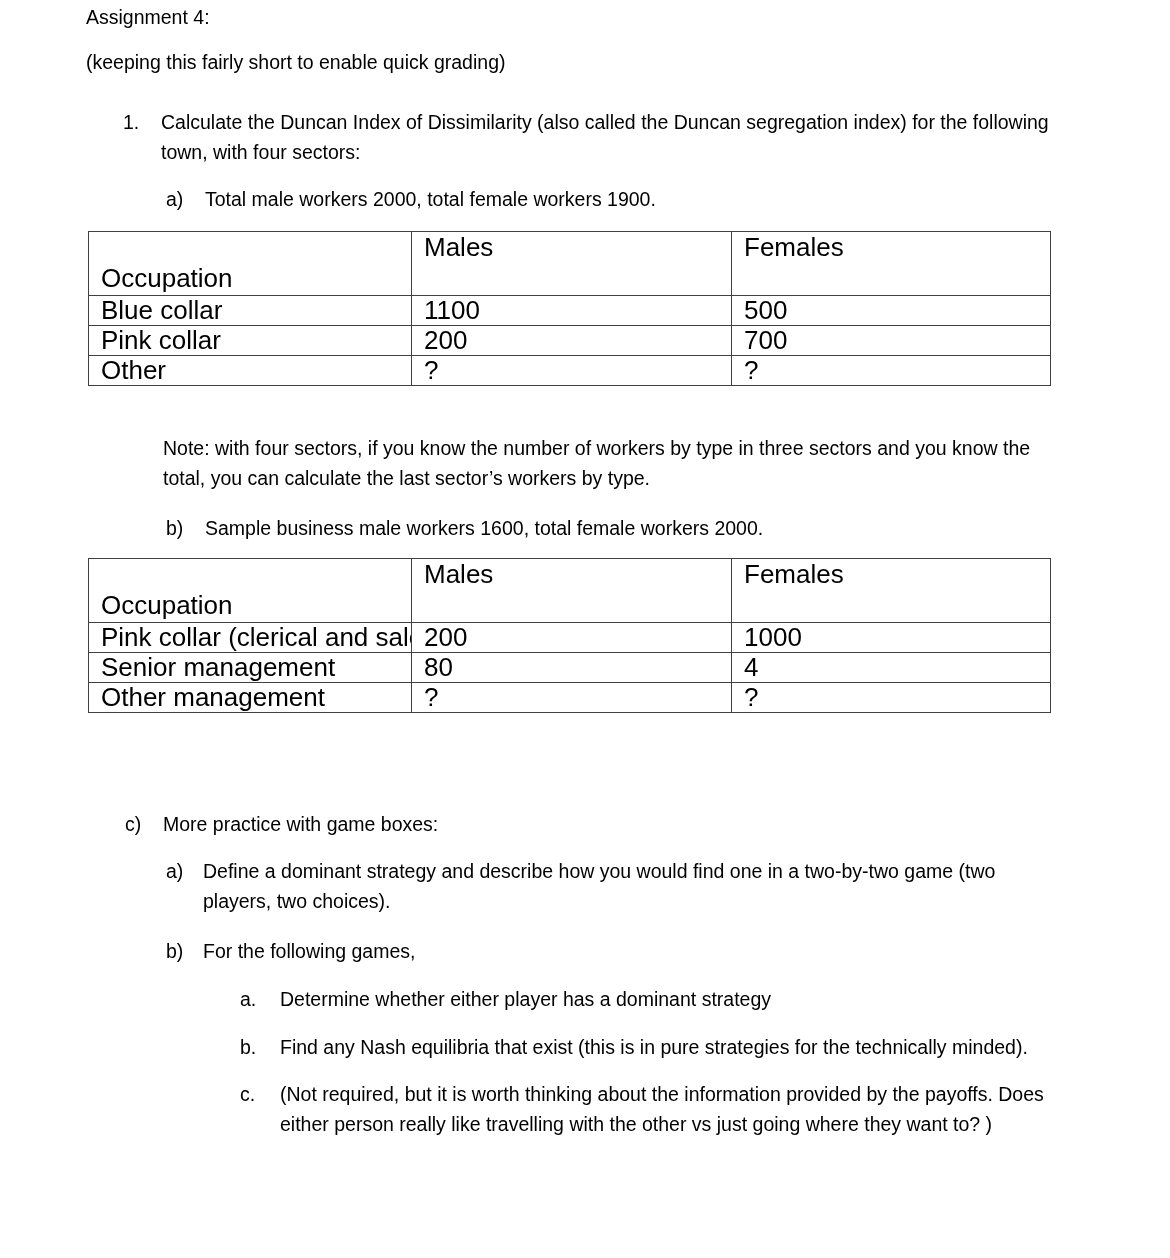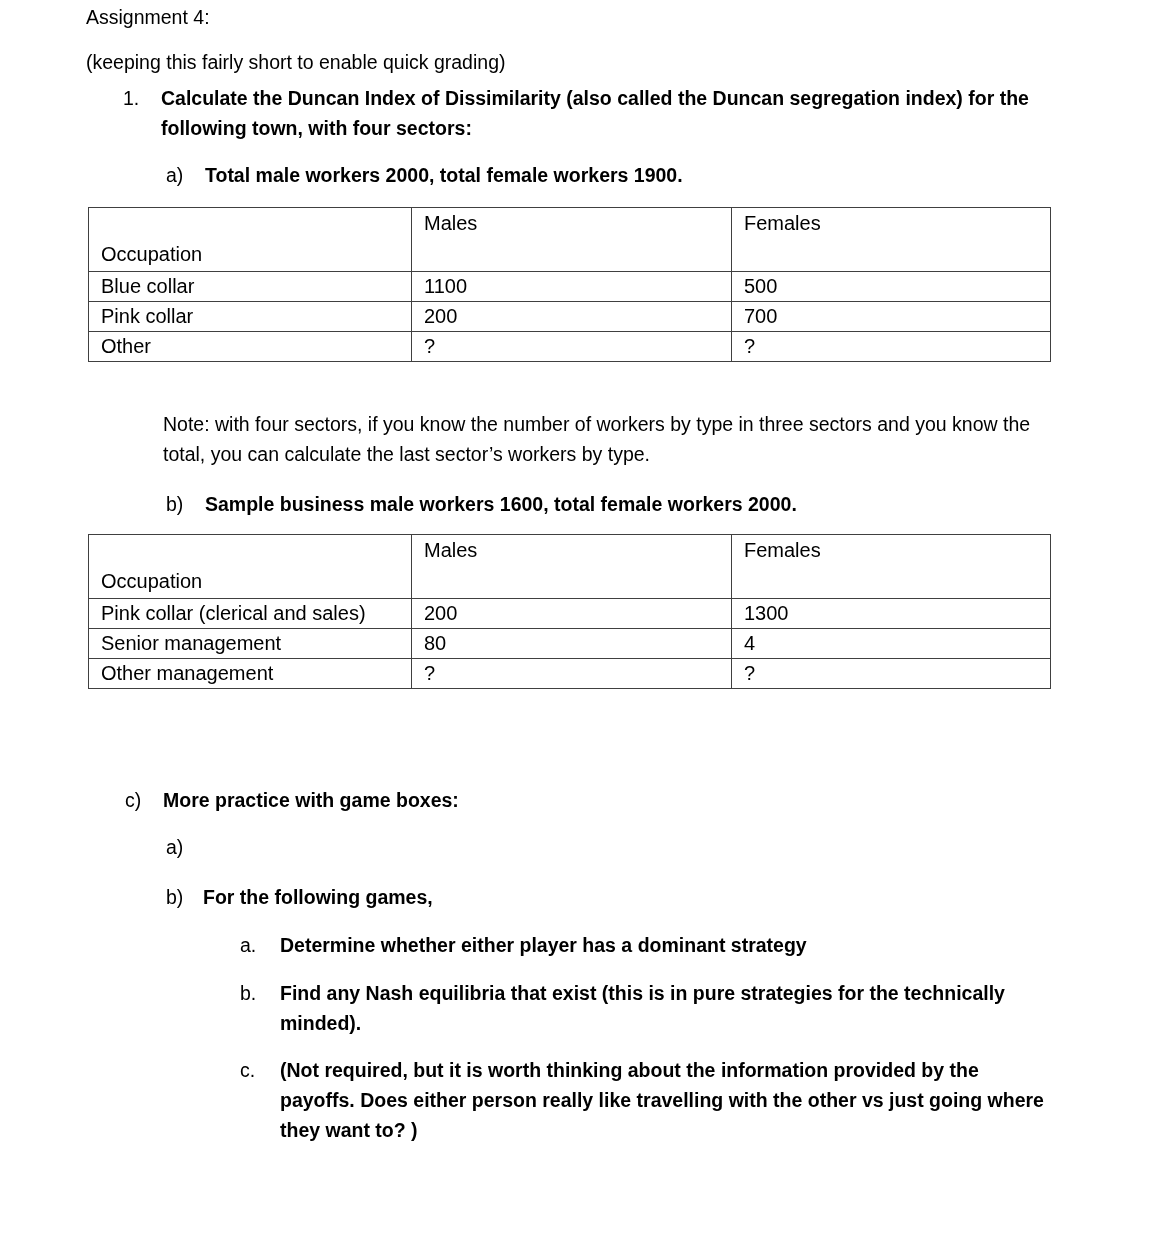--- a/index.html
+++ b/index.html
@@ -10,58 +10,58 @@
     padding: 2px 116px 30px 86px;
     font-family: "Liberation Sans", sans-serif;
     font-size: 19.5px;
     line-height: 30px;
     color: #000000;
     background: #ffffff;
   }
   .line { display: block; }
   .li { display: flex; align-items: flex-start; }
   .li .marker { flex: 0 0 auto; }
-  .li .text { flex: 1 1 auto; font-weight: bold; }
+  .li .text { flex: 1 1 auto; }
 
   
   .l1 { padding-left: 37px; }            
   .l1 .marker { width: 38px; }
   .l2 { padding-left: 80px; }            
   .l2 .marker { width: 39px; }
   .lc { padding-left: 39px; }            
   .lc .marker { width: 38px; }
   .l2c { padding-left: 80px; }           
   .l2c .marker { width: 37px; }
   .l3 { padding-left: 154px; }           
   .l3 .marker { width: 40px; }
   .note-block { padding-left: 77px; margin-top: 46px; }
 
   
   .mb15 { margin-bottom: 15px; }
   .mb17 { margin-bottom: 17px; }
   .mb18 { margin-bottom: 18px; }
-  .mb19 { margin-bottom: 6px; }
+  .mb19 { margin-bottom: 30px; }
   .mb20 { margin-bottom: 20px; }
   .mb47 { margin-bottom: 47px; }
   .mb96 { margin-bottom: 96px; }
 
   
   table.data-table {
     border-collapse: collapse;
     table-layout: fixed;
     width: 962px;
     margin-left: 2px;
   }
   table.data-table col.c1 { width: 323px; }
   table.data-table col.c2 { width: 320px; }
   table.data-table col.c3 { width: 319px; }
   table.data-table td {
     border: 1px solid #404040;
     padding: 0 8px 0 12px;
-    font-size: 20px;
+    font-size: 26px;
     line-height: 29px;
     vertical-align: middle;
     overflow: hidden;
     white-space: nowrap;
   }
   table.data-table tr.header-row td { height: 60px; vertical-align: top; padding-top: 1px; }
   table.data-table tr.header-row td.occ { vertical-align: bottom; padding-bottom: 2px; }
   table.data-table tr.body-row td { height: 29px; }
   td.ind-sm { padding-left: 29px; }
   td.ind-lg { padding-left: 44px; }
@@ -130,21 +130,21 @@
       </colgroup>
     <tbody>
       <tr class="header-row">
         <td class="occ">Occupation</td>
         <td>Males</td>
         <td>Females</td>
       </tr>
       <tr class="body-row">
         <td>Pink collar (clerical and sales)</td>
         <td>200</td>
-        <td>1300</td>
+        <td>1000</td>
       </tr>
       <tr class="body-row">
         <td>Senior management</td>
         <td>80</td>
         <td class="ind-lg">4</td>
       </tr>
       <tr class="body-row">
         <td>Other management</td>
         <td class="ind-lg">?</td>
         <td>?</td>
@@ -152,20 +152,21 @@
     </tbody>
   </table>
 
   <div class="li lc mb17">
     <span class="marker">c)</span>
     <span class="text">More practice with game boxes:</span>
   </div>
 
   <div class="li l2c mb20">
     <span class="marker">a)</span>
+    <span class="text">Define a dominant strategy and describe how you would find one in a two-by-two game (two players, two choices).</span>
   </div>
 
   <div class="li l2c mb18">
     <span class="marker">b)</span>
     <span class="text">For the following games,</span>
   </div>
 
   <div class="li l3 mb18">
     <span class="marker">a.</span>
     <span class="text">Determine whether either player has a dominant strategy</span>

